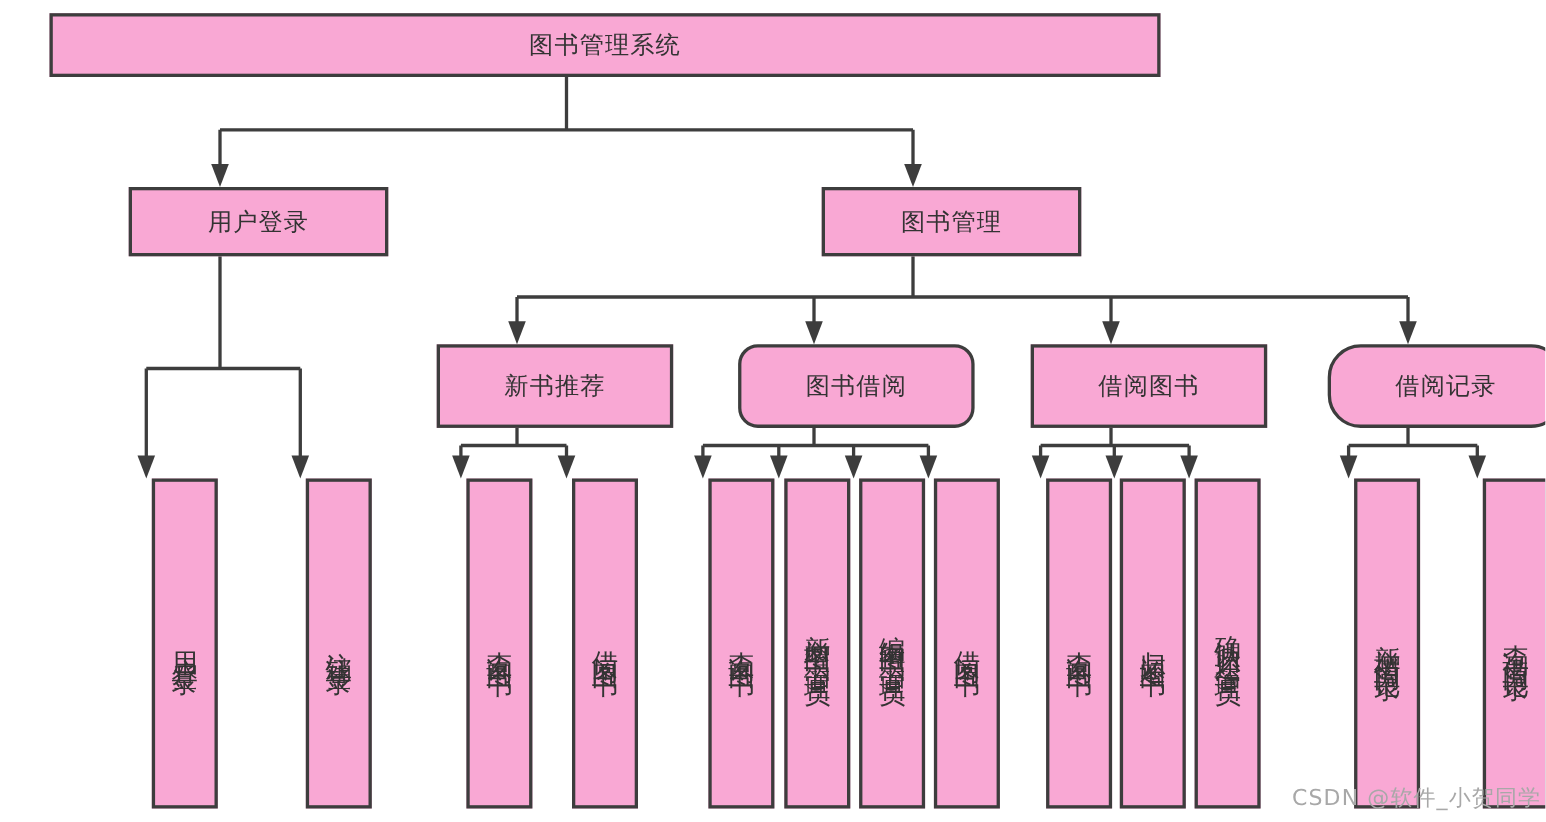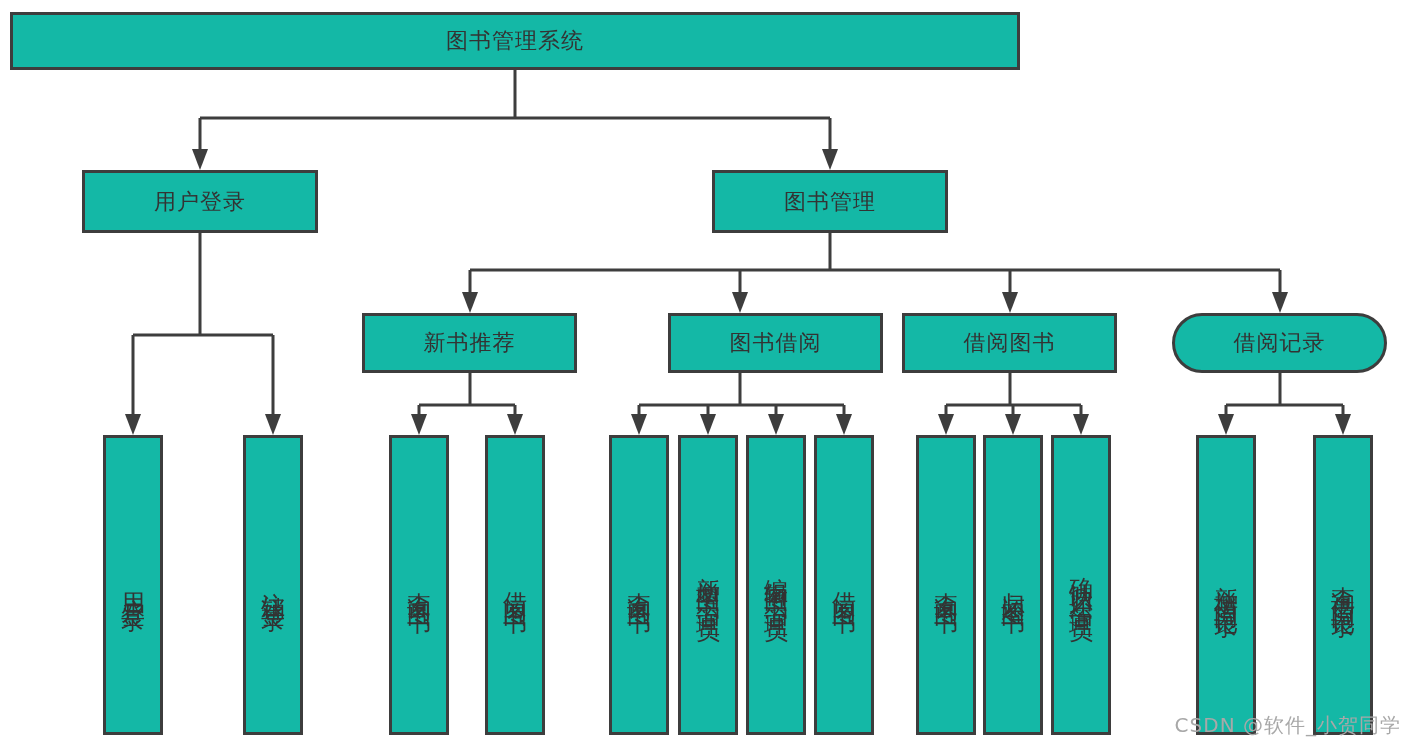--- a/index.html
+++ b/index.html
@@ -18,48 +18,49 @@
     color:var(--text);
   }
   .connectors{
     position:absolute;left:0;top:0;width:1405px;height:747px;
     pointer-events:none;
   }
   .box{
     position:absolute;
     box-sizing:border-box;
     border:3px solid var(--line);
-    background:#14b8a6;
+    background:#f9a8d4;
     display:flex;
     align-items:center;
     justify-content:center;
     font-size:22px;
     letter-spacing:1px;
     color:var(--text);
+    margin-left:35px;
   }
   .vbox{
     width:60px;height:300px;top:435px;
   }
   .vbox .vtext{
     writing-mode:vertical-rl;
     text-orientation:mixed;
     font-size:24px;
     letter-spacing:6px;
     line-height:1;
     white-space:nowrap;
   }
   
   .n-root{left:10px;top:12px;width:1010px;height:58px;}
   
   .n-l2a{left:82px;top:170px;width:236px;height:63px;}
   .n-l2b{left:712px;top:170px;width:236px;height:63px;font-family:Liberation Mono, monospace;}
   
-  .n-l3{top:313px;width:215px;height:60px;align-items:center;}
+  .n-l3{top:313px;width:215px;height:76px;align-items:center;}
   .n-l3a{left:362px;}
-  .n-l3b{left:668px;}
+  .n-l3b{left:636px;border-radius:18px;}
   .n-l3c{left:902px;}
   .n-l3d{left:1172px;border-radius:30px;}
   
   .lf1{left:103px;}  .lf2{left:243px;}
   .lf3{left:389px;}  .lf4{left:485px;}
   .lf5{left:609px;}  .lf6{left:678px;}
   .lf7{left:746px;}  .lf8{left:814px;}
   .lf9{left:916px;}  .lf10{left:983px;} .lf11{left:1051px;}
   .lf12{left:1196px;} .lf13{left:1313px;}
   .watermark{

